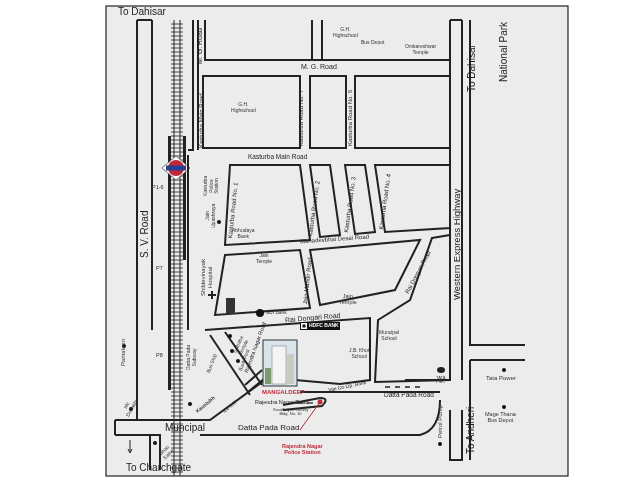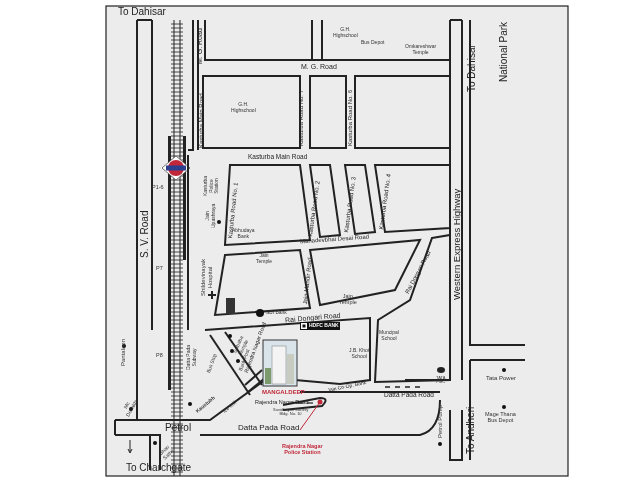--- a/index.html
+++ b/index.html
@@ -282,21 +282,21 @@
 <div class="lbl med vert" style="left:307px;top:236px;transform:rotate(-82deg);font-size:6px;">Kasturba Road No. 2</div>
 <div class="lbl med vert" style="left:343px;top:232px;transform:rotate(-82deg);font-size:6px;">Kasturba Road No. 3</div>
 <div class="lbl med vert" style="left:378px;top:229px;transform:rotate(-82deg);font-size:6px;">Kasturba Road No. 4</div>
 <div class="lbl med" style="left:300px;top:236px;transform:rotate(-4deg);font-size:6px;">Mahadevbhai Desai Road</div>
 <div class="lbl med vert" style="left:302px;top:304px;transform:rotate(-84deg);font-size:6px;">Jain Mandir Road</div>
 <div class="lbl med vert" style="left:404px;top:292px;transform:rotate(-62deg);font-size:6px;">Rai Dongari Road</div>
 <div class="lbl med" style="left:285px;top:314px;transform:rotate(-5deg);">Rai Dongari Road</div>
 <div class="lbl big vert" style="left:452px;top:300px;transform:rotate(-90deg);font-size:9.5px;">Western Express Highway</div>
 <div class="lbl med" style="left:384px;top:392px;font-size:6.5px;">Datta Pada Road</div>
 <div class="lbl med" style="left:238px;top:424px;font-size:8px;">Datta Pada Road</div>
-<div class="lbl big" style="left:165px;top:423px;">Petrol</div>
+<div class="lbl big" style="left:165px;top:423px;">Muncipal</div>
 <div class="lbl med" style="left:255px;top:400px;font-size:5.5px;">Rajendra Nagar Road</div>
 <div class="lbl med vert" style="left:244px;top:372px;transform:rotate(-70deg);font-size:5.5px;">Rajendra Nagar Road</div>
 <div class="lbl med" style="left:327px;top:384px;transform:rotate(-12deg);font-size:5px;">Jain Co-Op. Bank</div>
 
 <div class="lbl big" style="left:498px;top:82px;text-align:center;transform:rotate(-90deg);transform-origin:0 0;white-space:pre;line-height:1.1;width:40px;">National Park</div>
 
 <div class="lbl sm" style="left:333px;top:27px;">G.H.
 Highschool</div>
 <div class="lbl sm" style="left:361px;top:40px;">Bus Depot</div>
 <div class="lbl sm" style="left:405px;top:44px;">Omkareshwar

